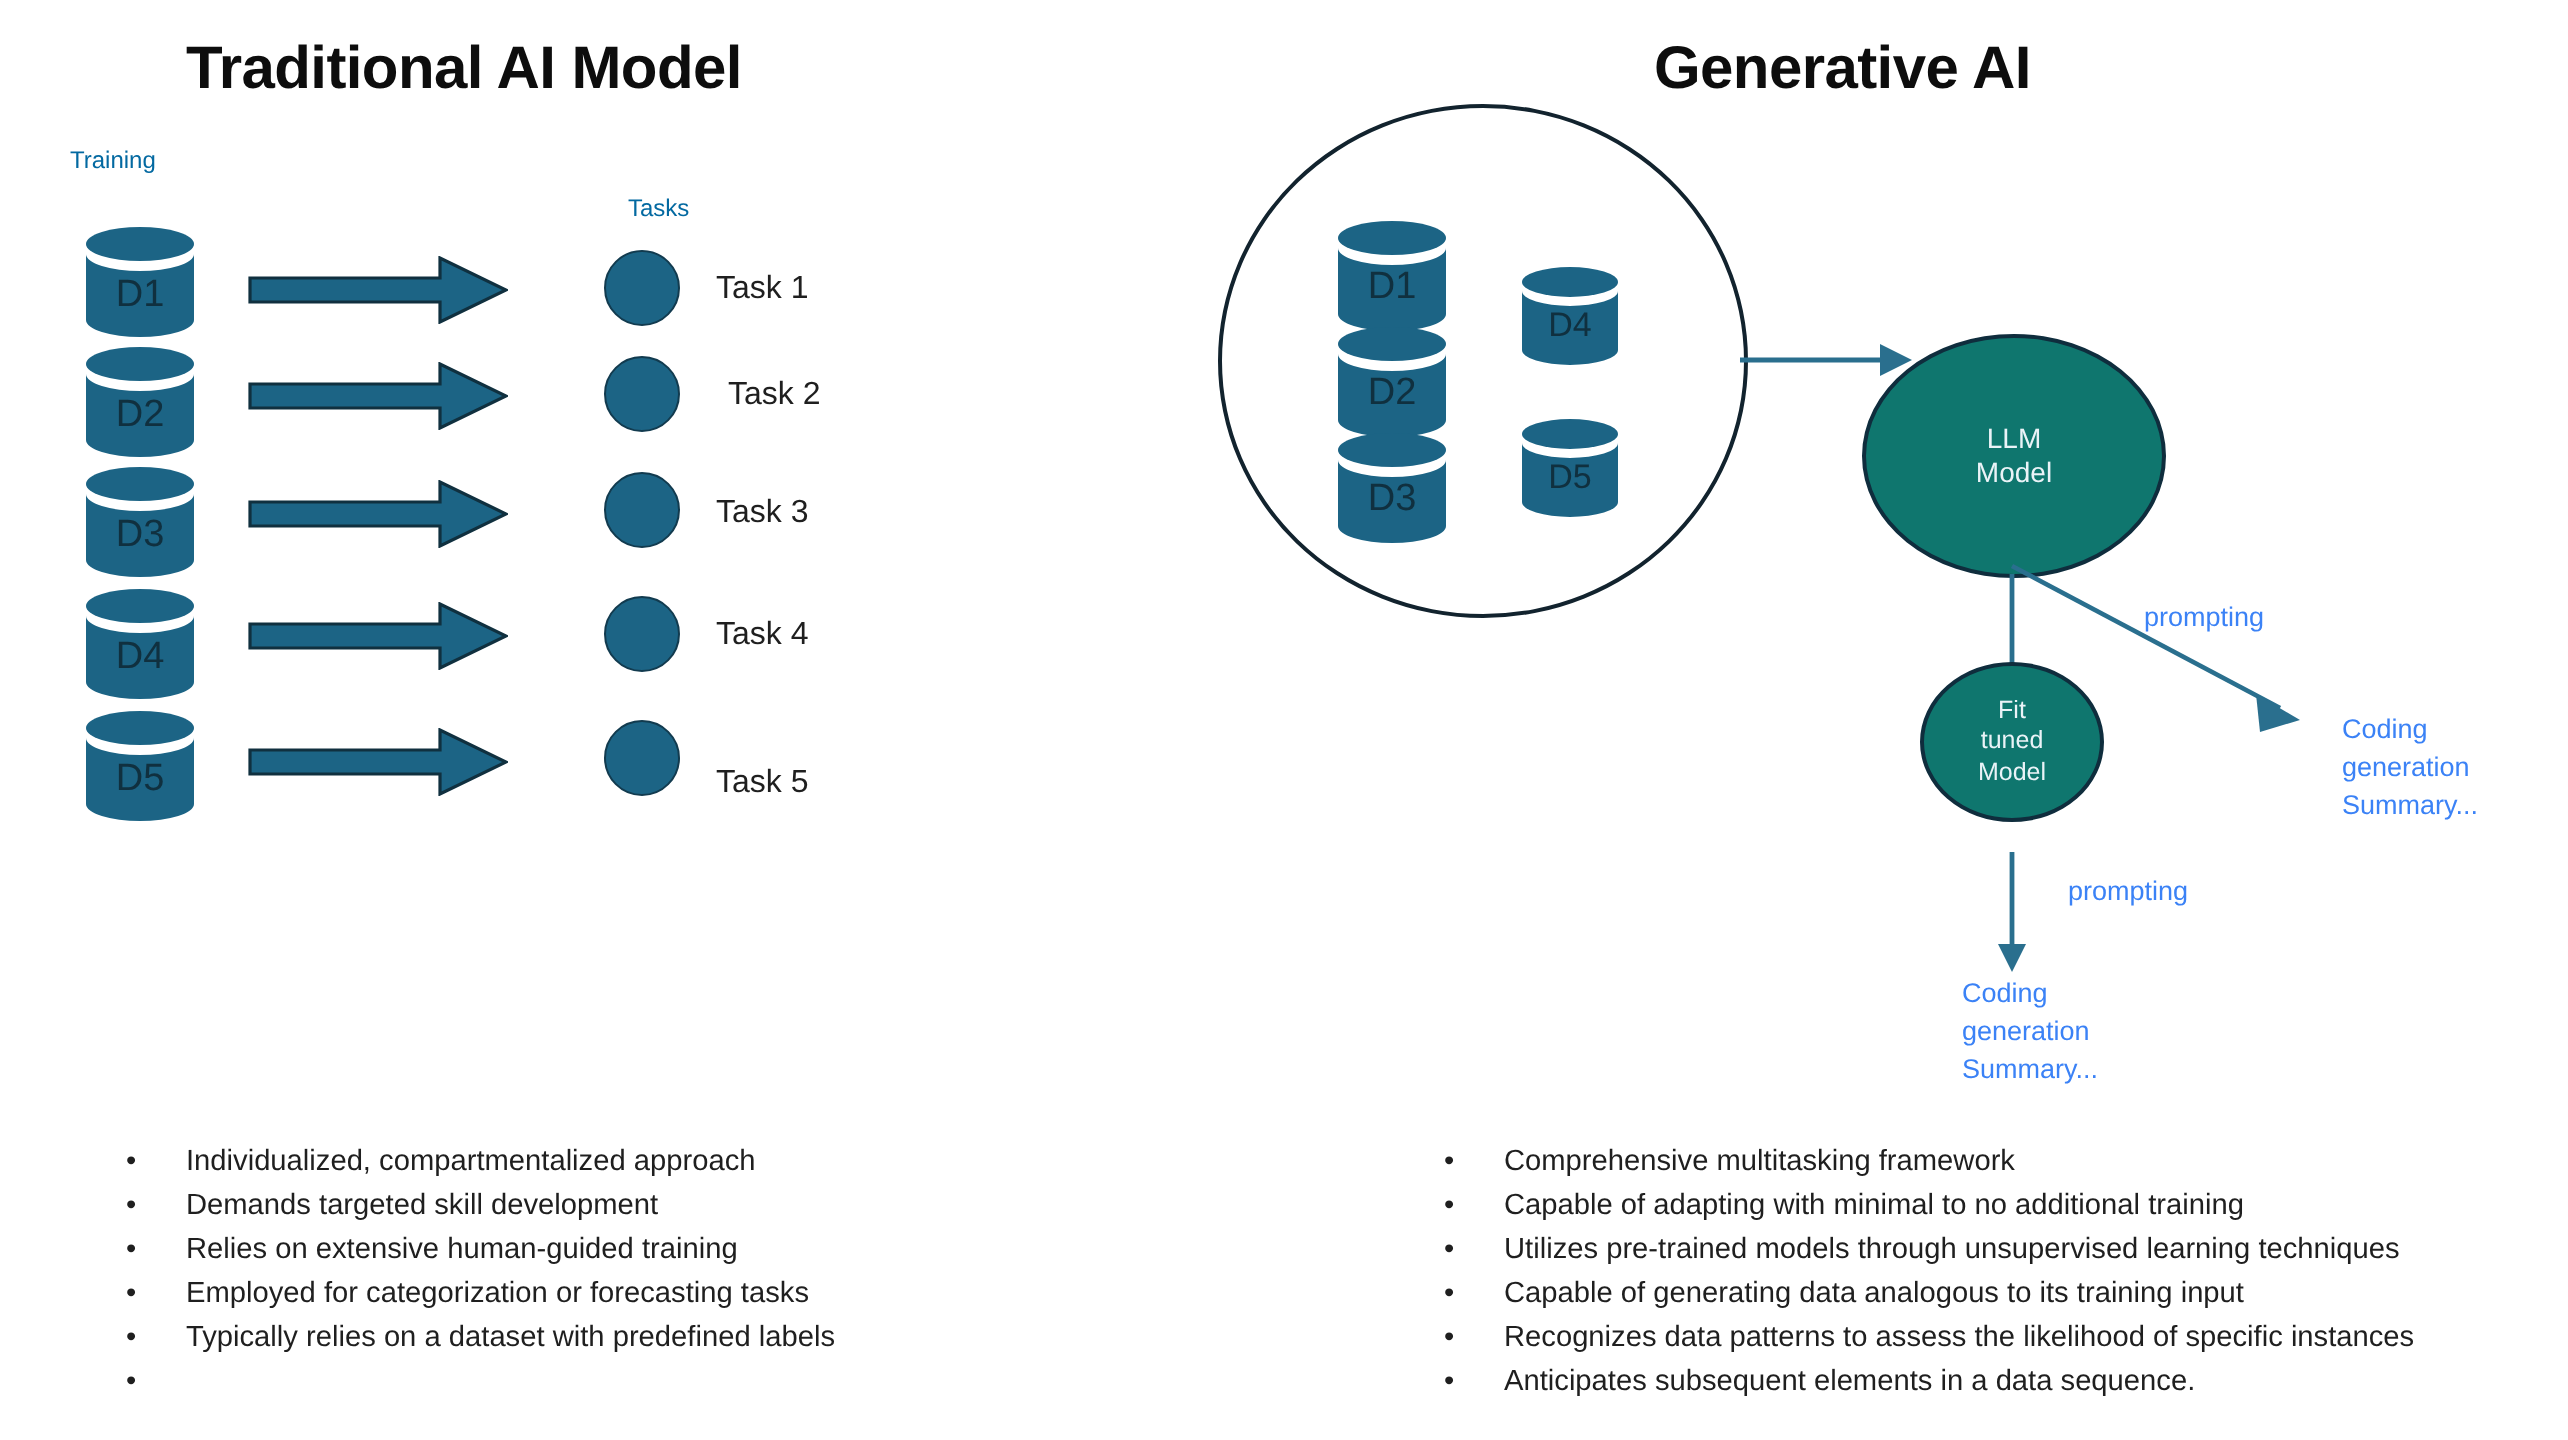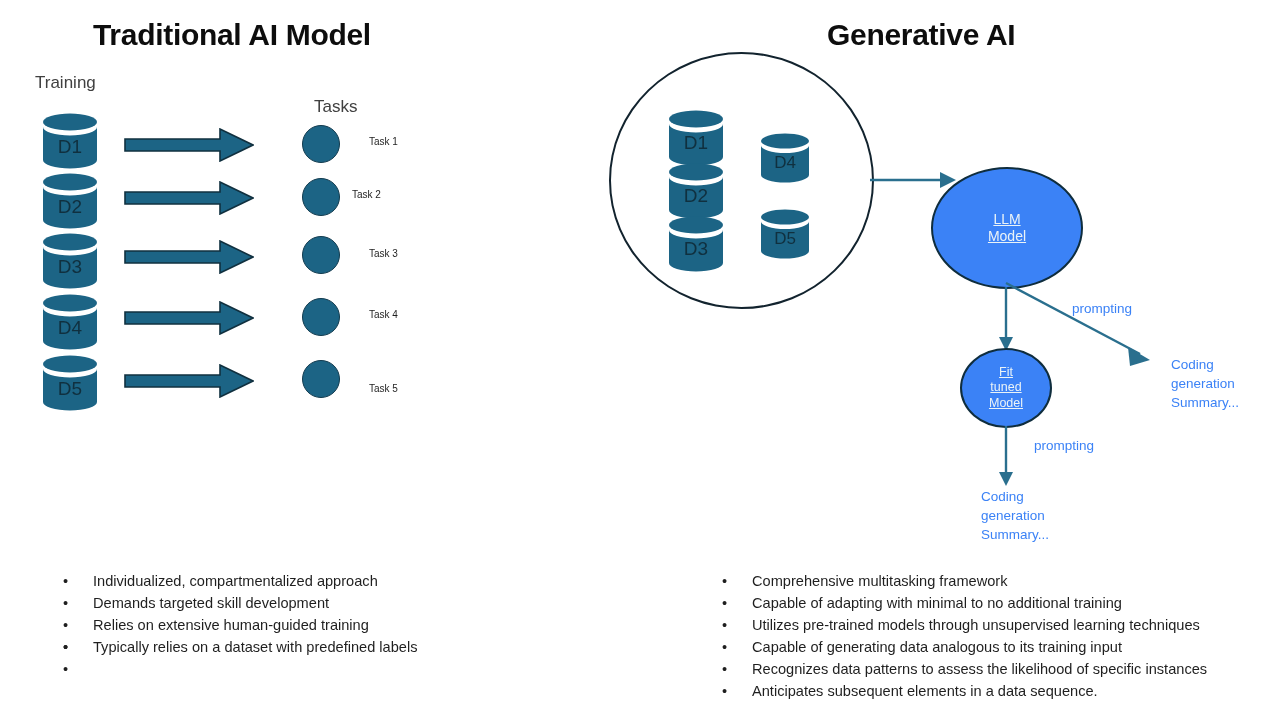--- a/index.html
+++ b/index.html
@@ -32,22 +32,22 @@
     letter-spacing: -0.3px;
     color: #0d0d0d;
     white-space: nowrap;
   }
   #title-traditional { left: 93px;  top: 18px; text-align: center; }
   #title-generative  { left: 811px; top: 18px; margin-left: 16px; }
 
   
   .column-label {
     position: absolute;
-    font-size: 17px;
-    color: #404040;
+    font-size: 12px;
+    color: #0369a1;
     white-space: nowrap;
   }
   #label-training { left: 35px;  top: 73px; }
   #label-tasks    { left: 314px; top: 77px; margin-top: 20px; }
 
   
   .cyl {
     position: absolute;
     width: 56px;
     height: 56px;
@@ -74,65 +74,63 @@
     position: absolute;
     width: 38px;
     height: 38px;
     border-radius: 50%;
     background: #1c6485;
     border: 1.6px solid #123b4f;
     box-sizing: border-box;
   }
   .task-text {
     position: absolute;
-    font-size: 10px;
+    font-size: 16px;
     color: #1f1f1f;
     white-space: nowrap;
-    margin-left: 11px;
   }
 
   
   #data-pool-circle {
     position: absolute;
     left: 609px;
     top: 52px;
     width: 265px;
     height: 257px;
     border: 2.4px solid #12232e;
     border-radius: 50%;
     background: transparent;
     box-sizing: border-box;
   }
 
   
   .model-blob {
     position: absolute;
     border-radius: 50%;
-    background: #3b82f6;
+    background: #0f766e;
     border: 2px solid #0f2d3d;
     box-sizing: border-box;
     display: flex;
     flex-direction: column;
     align-items: center;
     justify-content: center;
     color: #eaf3f7;
     text-align: center;
     line-height: 1.25;
-    text-decoration: underline;
   }
   #llm-model {
     left: 931px;
     top: 167px;
     width: 152px;
     height: 122px;
     font-size: 14px;
   }
   #fine-tuned-model {
     left: 960px;
-    top: 348px;
+    top: 331px;
     width: 92px;
     height: 80px;
     font-size: 12.5px;
     justify-content: center;
   }
 
   
   .connector {
     position: absolute;
     overflow: visible;
@@ -243,21 +241,21 @@
   <div class="block-arrow" style="left:124px; top:364px;">
     <svg viewBox="0 0 130 34">
         <path d="M1 11 L96 11 L96 1 L129 17 L96 33 L96 23 L1 23 Z" fill="#1c6485" stroke="#10303f" stroke-width="1.6" stroke-linejoin="miter"></path>
       </svg>
   </div>
 
   <div class="task-dot" style="left:302px; top:125px;"></div>
   <div class="task-text" style="left:358px; top:136px;">Task 1</div>
 
   <div class="task-dot" style="left:302px; top:178px;"></div>
-  <div class="task-text" style="left:341px; top:189px;">Task 2</div>
+  <div class="task-text" style="left:364px; top:189px;">Task 2</div>
 
   <div class="task-dot" style="left:302px; top:236px;"></div>
   <div class="task-text" style="left:358px; top:248px;">Task 3</div>
 
   <div class="task-dot" style="left:302px; top:298px;"></div>
   <div class="task-text" style="left:358px; top:309px;">Task 4</div>
 
   <div class="task-dot" style="left:302px; top:360px;"></div>
   <div class="task-text" style="left:358px; top:383px;">Task 5</div>
 
@@ -354,20 +352,21 @@
     <li>
       <span class="bullet-dot">•</span>
       <span>Demands targeted skill development</span>
     </li>
     <li>
       <span class="bullet-dot">•</span>
       <span>Relies on extensive human-guided training</span>
     </li>
     <li>
       <span class="bullet-dot">•</span>
+      <span>Employed for categorization or forecasting tasks</span>
     </li>
     <li>
       <span class="bullet-dot">•</span>
       <span>Typically relies on a dataset with predefined labels</span>
     </li>
     <li>
       <span class="bullet-dot">•</span>
     </li>
   </ul>
 

